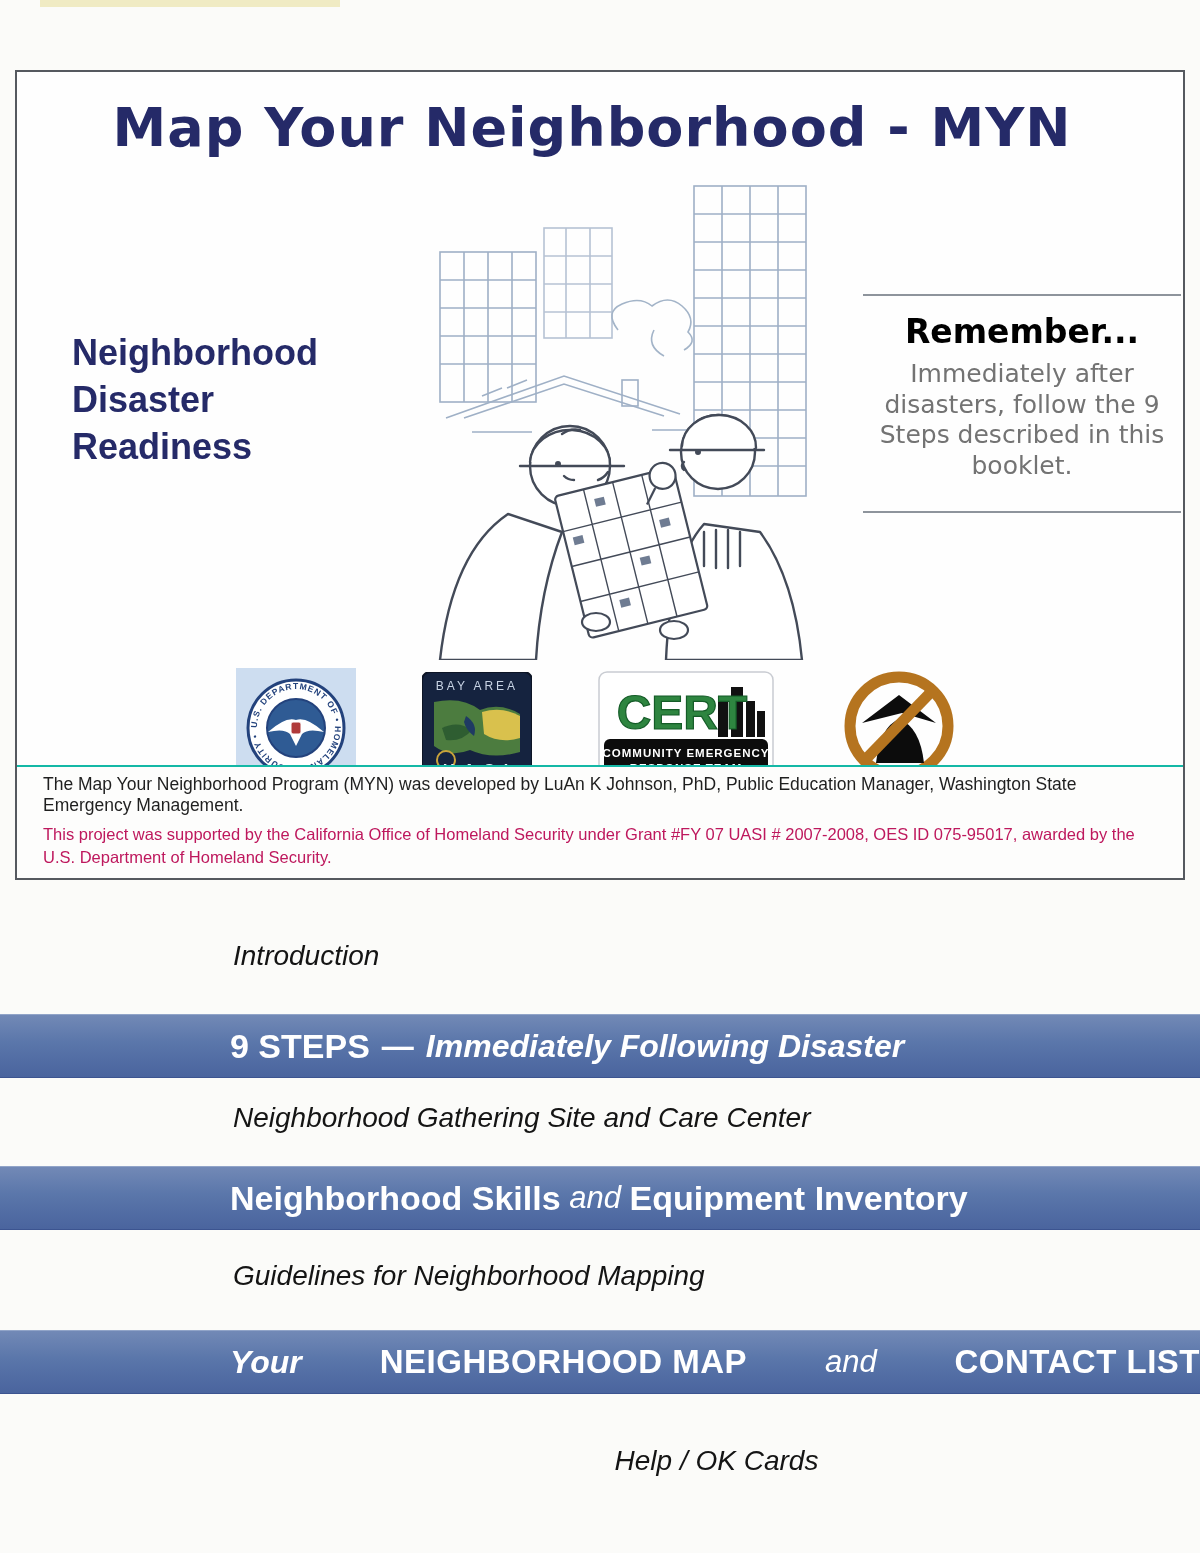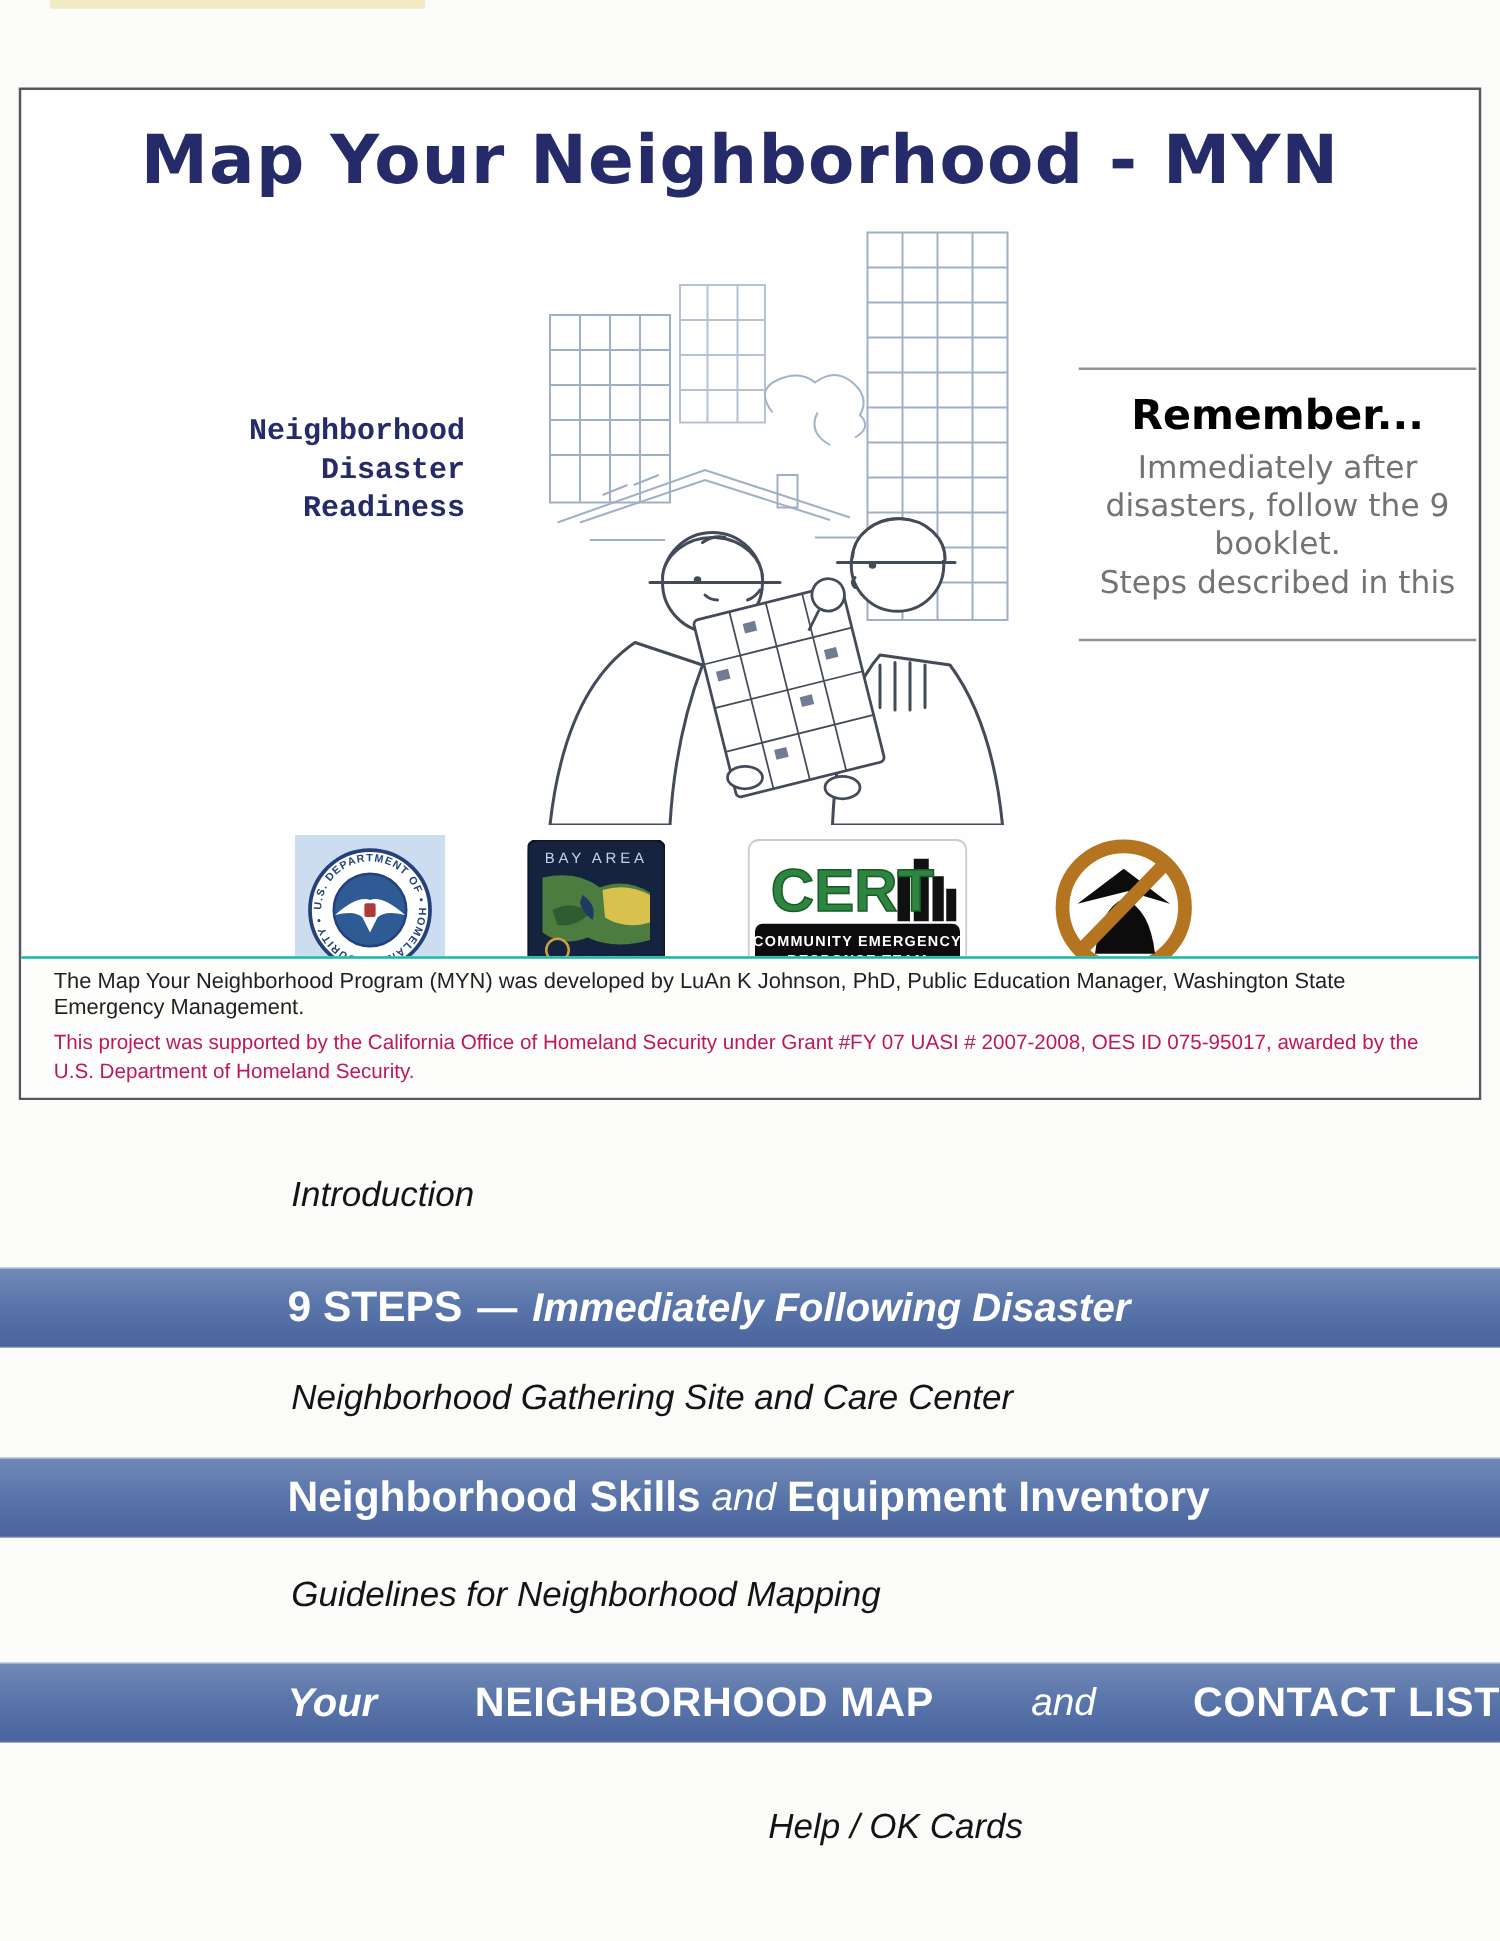--- a/index.html
+++ b/index.html
@@ -17,22 +17,22 @@
   }
   .cover-title{
     position:absolute;top:24px;left:0;right:16px;text-align:center;
     font-family:"DejaVu Sans", sans-serif;font-weight:bold;font-size:54px;
     color:#252a68;letter-spacing:1px;
   }
   .illustration{
     position:absolute;left:395px;top:108px;width:420px;height:480px;
   }
   .left-heading{
-    position:absolute;left:55px;top:258px;width:300px;text-align:right;
-    font-family:Liberation Mono, monospace;font-weight:bold;font-size:24px;line-height:1.3;
+    position:absolute;left:55px;top:258px;width:300px;text-align:left;
+    font-family:Liberation Sans, sans-serif;font-weight:bold;font-size:36px;line-height:1.3;
     color:#252a68;
   }
   .remember{
     position:absolute;right:2px;top:222px;width:302px;
     border-top:2px solid #8e949c;border-bottom:2px solid #8e949c;
     padding:16px 8px 30px 8px;text-align:center;
   }
   .remember-heading{
     font-family:"DejaVu Sans", sans-serif;font-weight:bold;font-size:33px;
     color:#000000;margin-bottom:8px;
@@ -143,22 +143,22 @@
   <div class="left-heading">
     <div>Neighborhood</div>
     <div>Disaster</div>
     <div>Readiness</div>
   </div>
 
   <div class="remember">
     <div class="remember-heading">Remember...</div>
     <div class="remember-line">Immediately after</div>
     <div class="remember-line">disasters, follow the 9</div>
+    <div class="remember-line">Steps described in this</div>
     <div class="remember-line">booklet.</div>
-    <div class="remember-line">Steps described in this</div>
   </div>
 
   <div class="logos-row">
 
     <svg class="logo" width="120" height="120" viewBox="0 0 120 120" xmlns="http://www.w3.org/2000/svg">
       <rect x="0" y="0" width="120" height="120" fill="#cdddf0"></rect>
       <circle cx="60" cy="60" r="48" fill="#ffffff" stroke="#23427c" stroke-width="3"></circle>
       <defs>
         <path id="dhsring" d="M60,60 m-39,0 a39,39 0 1,1 78,0 a39,39 0 1,1 -78,0"></path>
       </defs>

